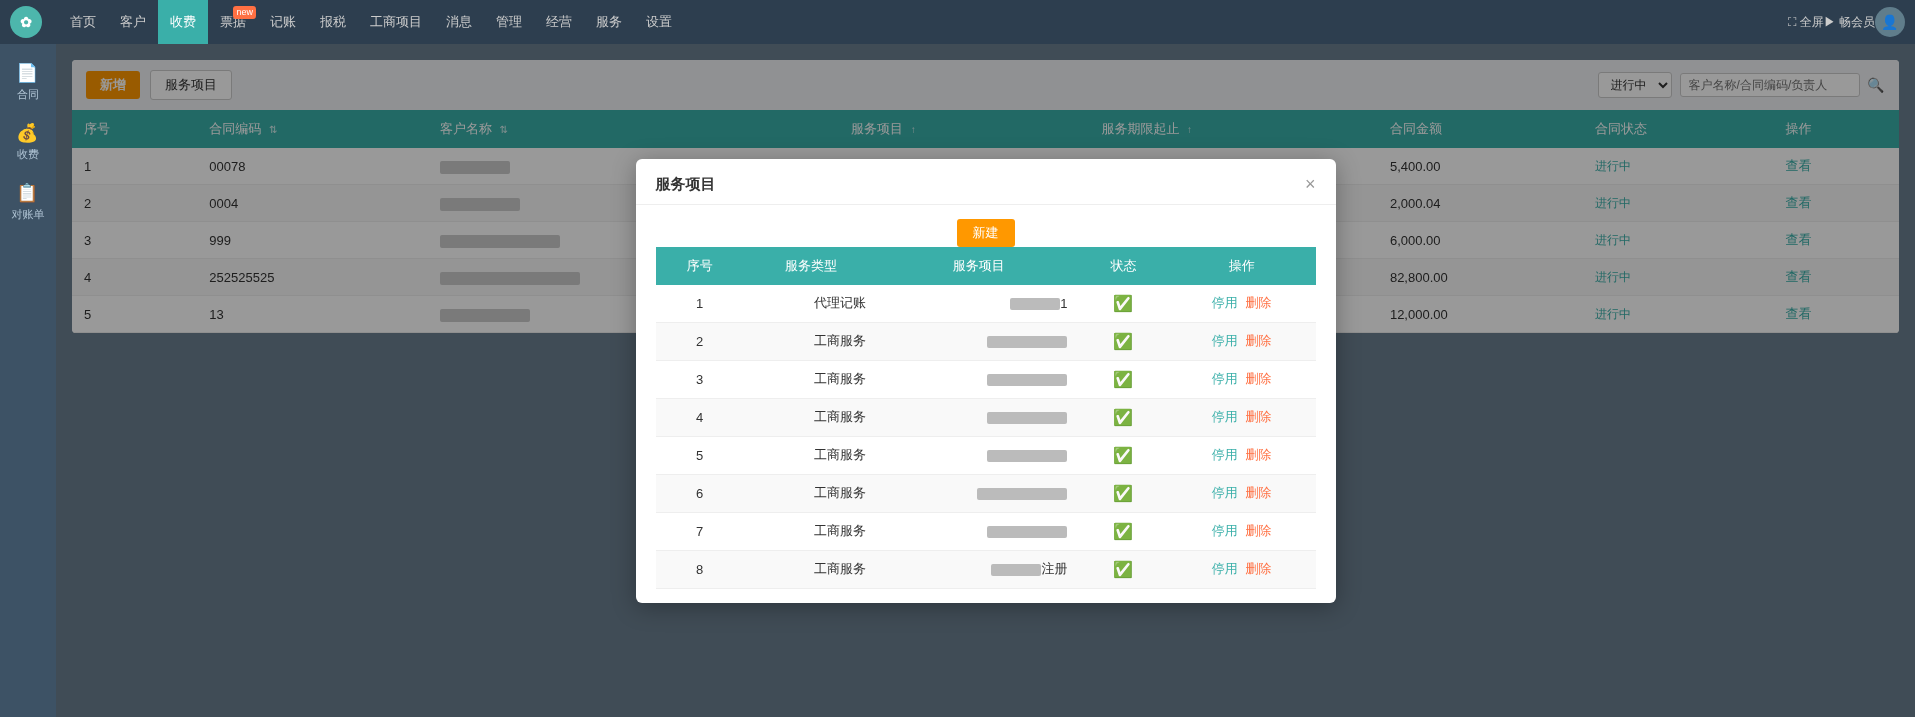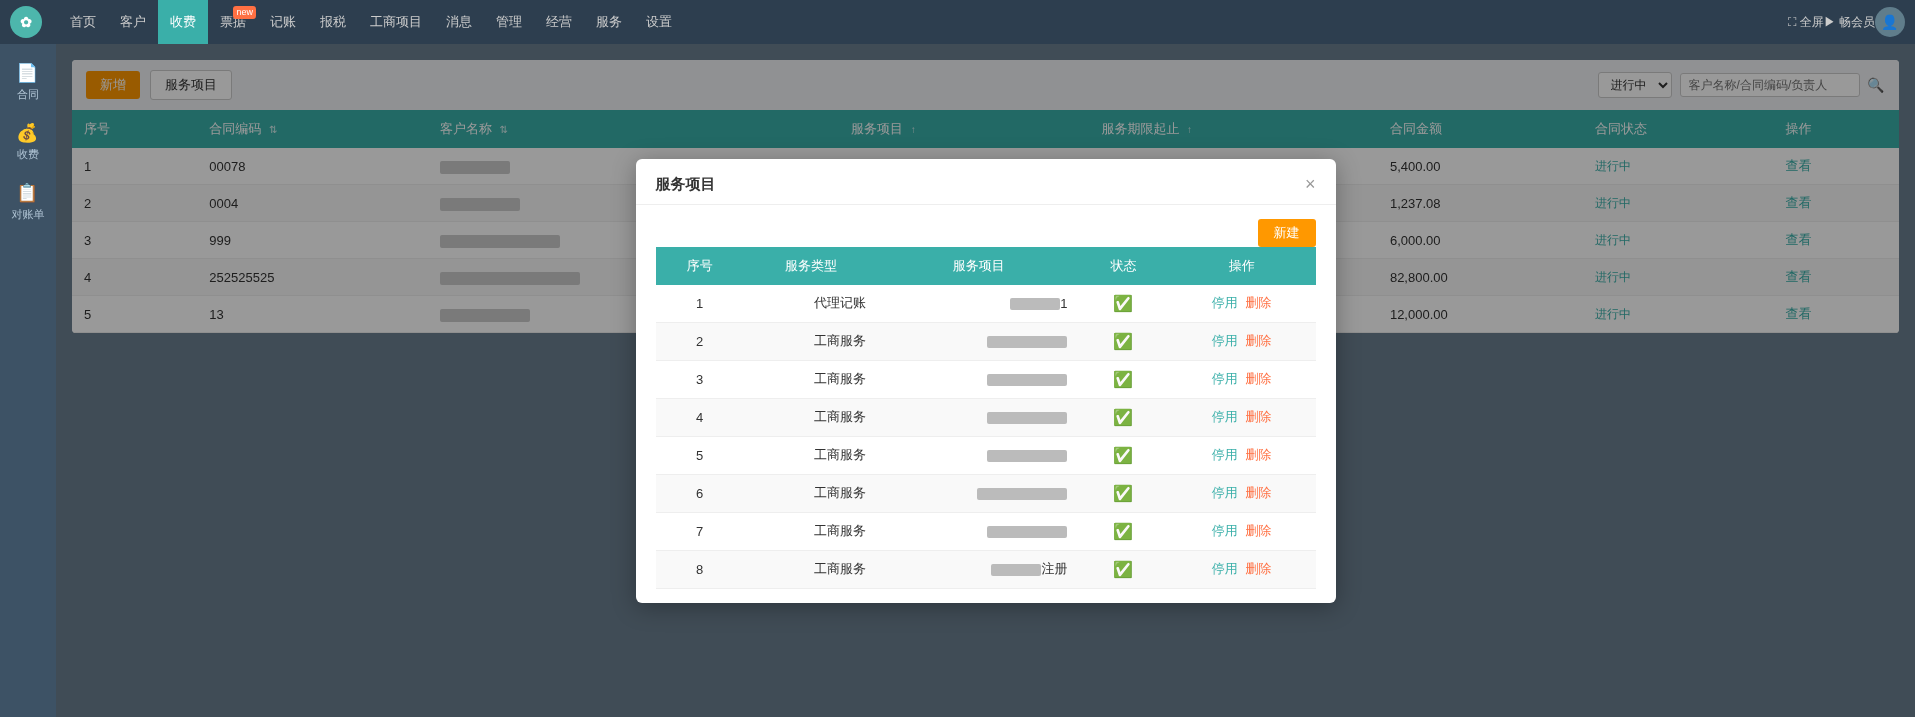--- a/index.html
+++ b/index.html
@@ -60,21 +60,21 @@
       background: #f0f2f5; border-radius: 4px; overflow: hidden;
     }
 
     
     .toolbar {
       display: flex; align-items: center; padding: 10px 14px; gap: 10px;
       background: #f0f2f5;
     }
     .btn-new-orange {
       background: #ff9800; color: #fff; border: none; padding: 5px 14px;
-      border-radius: 3px; cursor: pointer; font-size: 13px;
+      border-radius: 3px; cursor: pointer; font-size: 13px; font-weight: bold;
     }
     .btn-service {
       background: #fff; border: 1px solid #ccc; padding: 5px 14px;
       border-radius: 3px; cursor: pointer; font-size: 13px; color: #333;
     }
     .toolbar-right { margin-left: auto; display: flex; align-items: center; gap: 8px; }
     .status-select {
       border: 1px solid #ccc; padding: 4px 8px; border-radius: 3px;
       background: #fff; font-size: 12px; color: #333;
     }
@@ -122,21 +122,21 @@
     .modal-header {
       padding: 16px 20px 10px; border-bottom: 1px solid #eee;
       display: flex; align-items: center; justify-content: space-between;
     }
     .modal-title { font-size: 15px; font-weight: bold; color: #333; }
     .modal-close {
       background: none; border: none; cursor: pointer; font-size: 18px; color: #999;
       line-height: 1;
     }
     .modal-body { padding: 14px 20px; flex: 1; overflow: hidden; display: flex; flex-direction: column; }
-    .modal-toolbar { display: flex; justify-content: flex-end; }
+    .modal-toolbar { display: flex; justify-content: center; }
     .btn-new-modal {
       background: #ff9800; color: #fff; border: none; padding: 5px 16px;
       border-radius: 3px; cursor: pointer; font-size: 13px;
     }
 
     
     .modal-table-wrap { flex: 1; overflow-y: auto; }
     .modal-table { width: 100%; border-collapse: collapse; }
     .modal-table thead tr { background: #3aafa9; color: #fff; }
     .modal-table thead th {
@@ -264,21 +264,21 @@
     <td>5,400.00</td>
     <td><span class="status-badge">进行中</span></td>
     <td><span class="link-btn">查看</span></td>
   </tr>
             <tr>
     <td>2</td>
     <td>0004</td>
     <td><span class="blur-text" style="width:80px">&nbsp;</span></td>
     <td>小规模记账</td>
     <td>202305-202404</td>
-    <td>1,237.08</td>
+    <td>2,000.04</td>
     <td><span class="status-badge">进行中</span></td>
     <td><span class="link-btn">查看</span></td>
   </tr>
             <tr>
     <td>3</td>
     <td>999</td>
     <td><span class="blur-text" style="width:120px">&nbsp;</span></td>
     <td>小规模记账</td>
     <td>202305-202404</td>
     <td>6,000.00</td>

